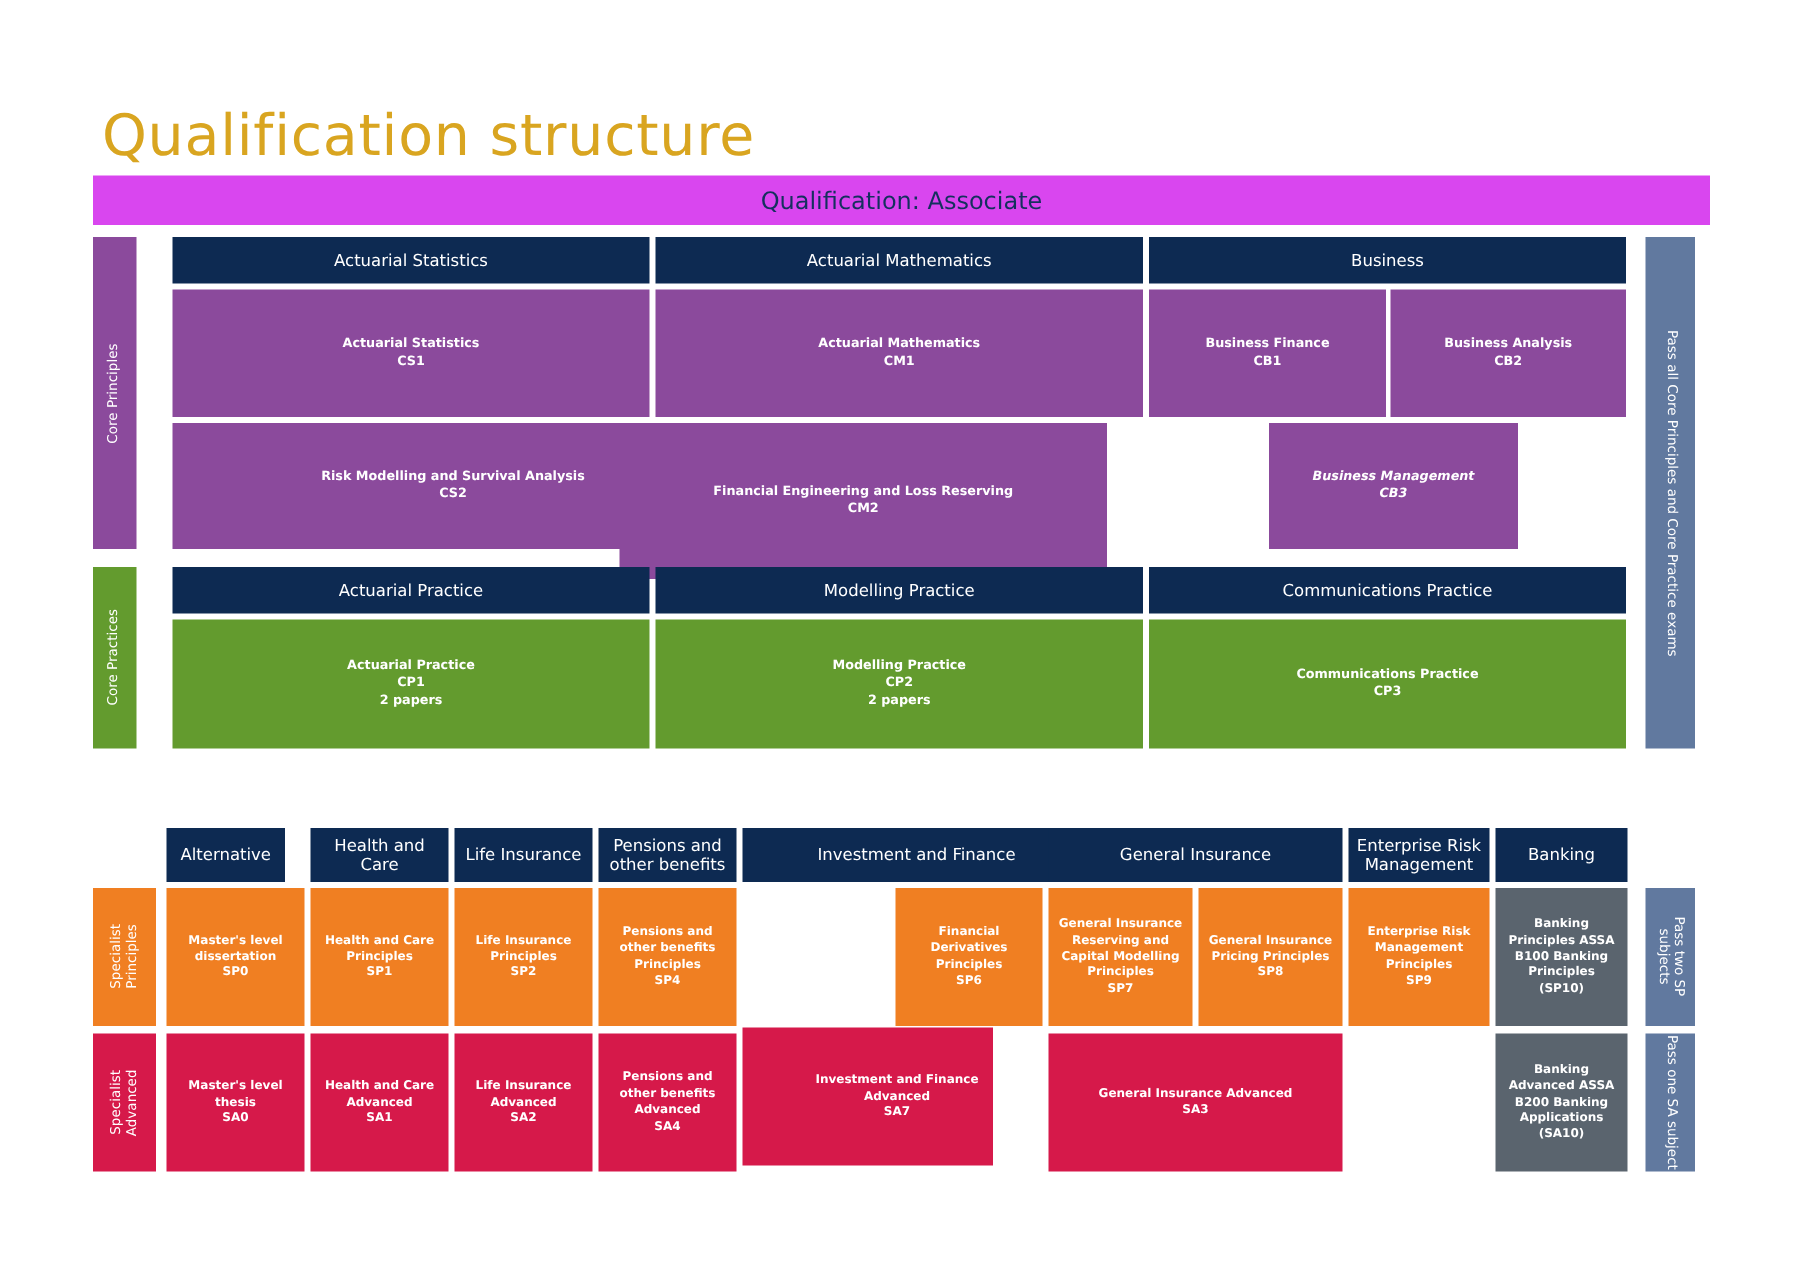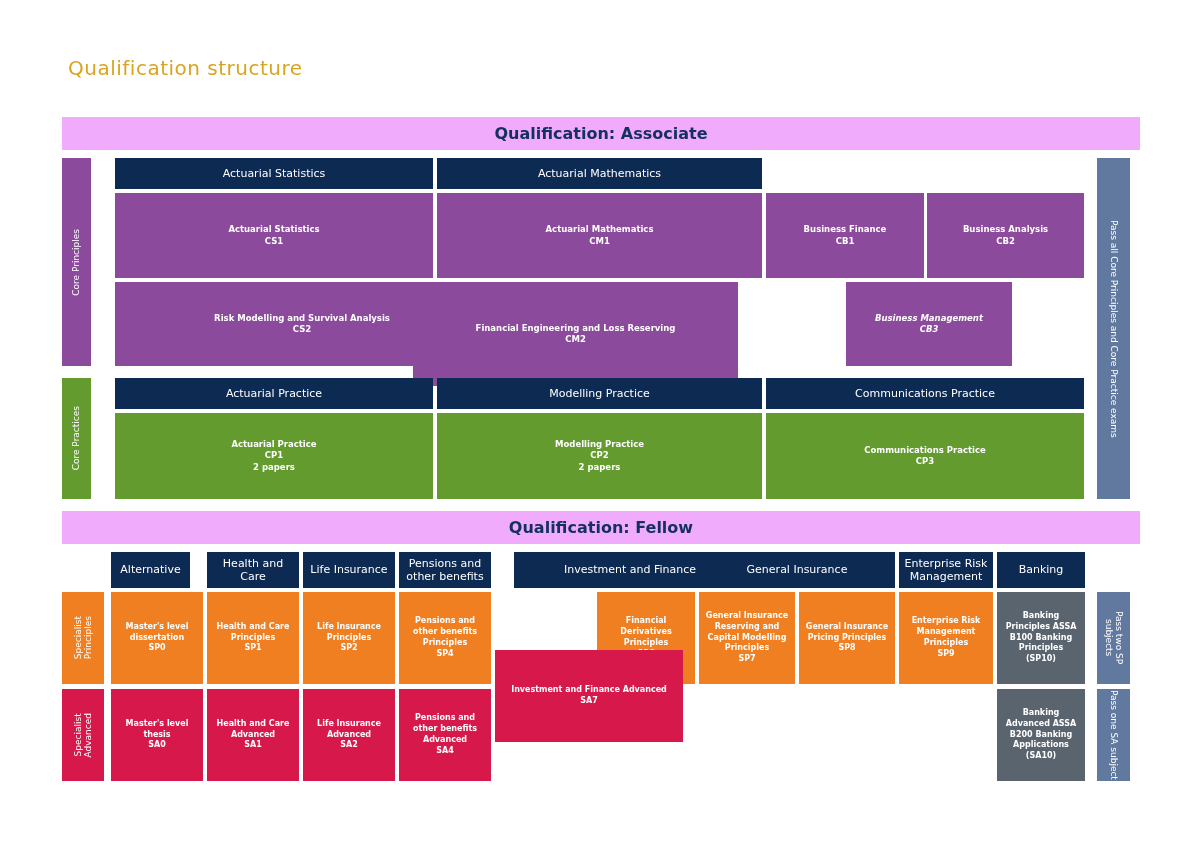--- a/index.html
+++ b/index.html
@@ -6,32 +6,32 @@
   html, body { margin:0; padding:0; }
   body {
     width:1200px; height:849px;
     background:#ffffff;
     font-family:"DejaVu Sans", sans-serif;
     overflow:hidden;
   }
   .page { position:relative; width:1200px; height:849px; }
 
   .title {
-    position:absolute; left:68px; top:56px;
-    font-size:20px; font-weight:400; letter-spacing:0.5px;
+    position:absolute; left:68px; top:68px;
+    font-size:38px; font-weight:400; letter-spacing:0.5px;
     color:#D9A520;
     font-family:"DejaVu Sans", sans-serif;
   }
 
   
   .band-header {
     position:absolute;
-    background:#f0abfc;
+    background:#d946ef;
     color:#14305E;
-    font-weight:bold;
+    font-weight:normal;
     font-size:16px;
     display:flex; align-items:center; justify-content:center;
   }
 
   
   .vlabel {
     position:absolute;
     color:#ffffff;
     display:flex; align-items:center; justify-content:center;
     text-align:center;
@@ -81,20 +81,21 @@
   <div class="title">Qualification structure</div>
 
   <div class="band-header" style="left:62px; top:117px; width:1078px; height:33px;">Qualification: Associate</div>
 
   <div class="vlabel purple" style="left:62px; top:158px; width:29px; height:208px;">
     <span>Core Principles</span>
   </div>
 
   <div class="navy" style="left:115px; top:158px; width:318px; height:31px;">Actuarial Statistics</div>
   <div class="navy" style="left:437px; top:158px; width:325px; height:31px;">Actuarial Mathematics</div>
+  <div class="navy" style="left:766px; top:158px; width:318px; height:31px;">Business</div>
 
   <div class="cell purple big" style="left:115px; top:193px; width:318px; height:85px;">
     <span>Actuarial Statistics
 CS1</span>
   </div>
   <div class="cell purple big" style="left:115px; top:282px; width:374px; height:84px;">
     <span>Risk Modelling and Survival Analysis
 CS2</span>
   </div>
 
@@ -140,30 +141,29 @@
   </div>
   <div class="cell green big" style="left:766px; top:413px; width:318px; height:86px;">
     <span>Communications Practice
 CP3</span>
   </div>
 
   <div class="vlabel slate down" style="left:1097px; top:158px; width:33px; height:341px; font-size:9px;">
     <span>Pass all Core Principles and Core Practice exams</span>
   </div>
 
-  <div class="band-header" style="left:62px; top:511px; width:1078px; height:33px;">Qualification: Fellow</div>
 
   <div class="navy" style="left:111px; top:552px; width:79px; height:36px;">Alternative</div>
   <div class="navy" style="left:207px; top:552px; width:92px; height:36px;">Health and Care</div>
   <div class="navy" style="left:303px; top:552px; width:92px; height:36px;">Life Insurance</div>
   <div class="navy" style="left:399px; top:552px; width:92px; height:36px;">
     <span style="white-space:pre-line;">Pensions and
 other benefits</span>
   </div>
-  <div class="navy" style="left:514px; top:552px; width:232px; height:36px;">Investment and Finance</div>
+  <div class="navy" style="left:495px; top:552px; width:232px; height:36px;">Investment and Finance</div>
   <div class="navy" style="left:699px; top:552px; width:196px; height:36px;">General Insurance</div>
   <div class="navy" style="left:899px; top:552px; width:94px; height:36px;">
     <span style="white-space:pre-line;">Enterprise Risk
 Management</span>
   </div>
   <div class="navy" style="left:997px; top:552px; width:88px; height:36px;">Banking</div>
 
   <div class="vlabel orange" style="left:62px; top:592px; width:42px; height:92px;">
     <span>Specialist
 Principles</span>
@@ -241,23 +241,27 @@
     <span>Life Insurance
 Advanced
 SA2</span>
   </div>
   <div class="cell red" style="left:399px; top:689px; width:92px; height:92px;">
     <span>Pensions and
 other benefits
 Advanced
 SA4</span>
   </div>
-  <div class="cell red" style="left:495px; top:650px; width:188px; height:92px;">
+  <div class="cell red" style="left:495px; top:685px; width:167px; height:92px;padding-left:43px;">
     <span>Investment and Finance Advanced
 SA7</span>
+  </div>
+  <div class="cell red" style="left:699px; top:689px; width:196px; height:92px;">
+    <span>General Insurance Advanced
+SA3</span>
   </div>
   <div class="cell grey" style="left:997px; top:689px; width:88px; height:92px;">
     <span>Banking
 Advanced ASSA
 B200 Banking
 Applications
 (SA10)</span>
   </div>
 
   <div class="vlabel slate down" style="left:1097px; top:592px; width:33px; height:92px;">

